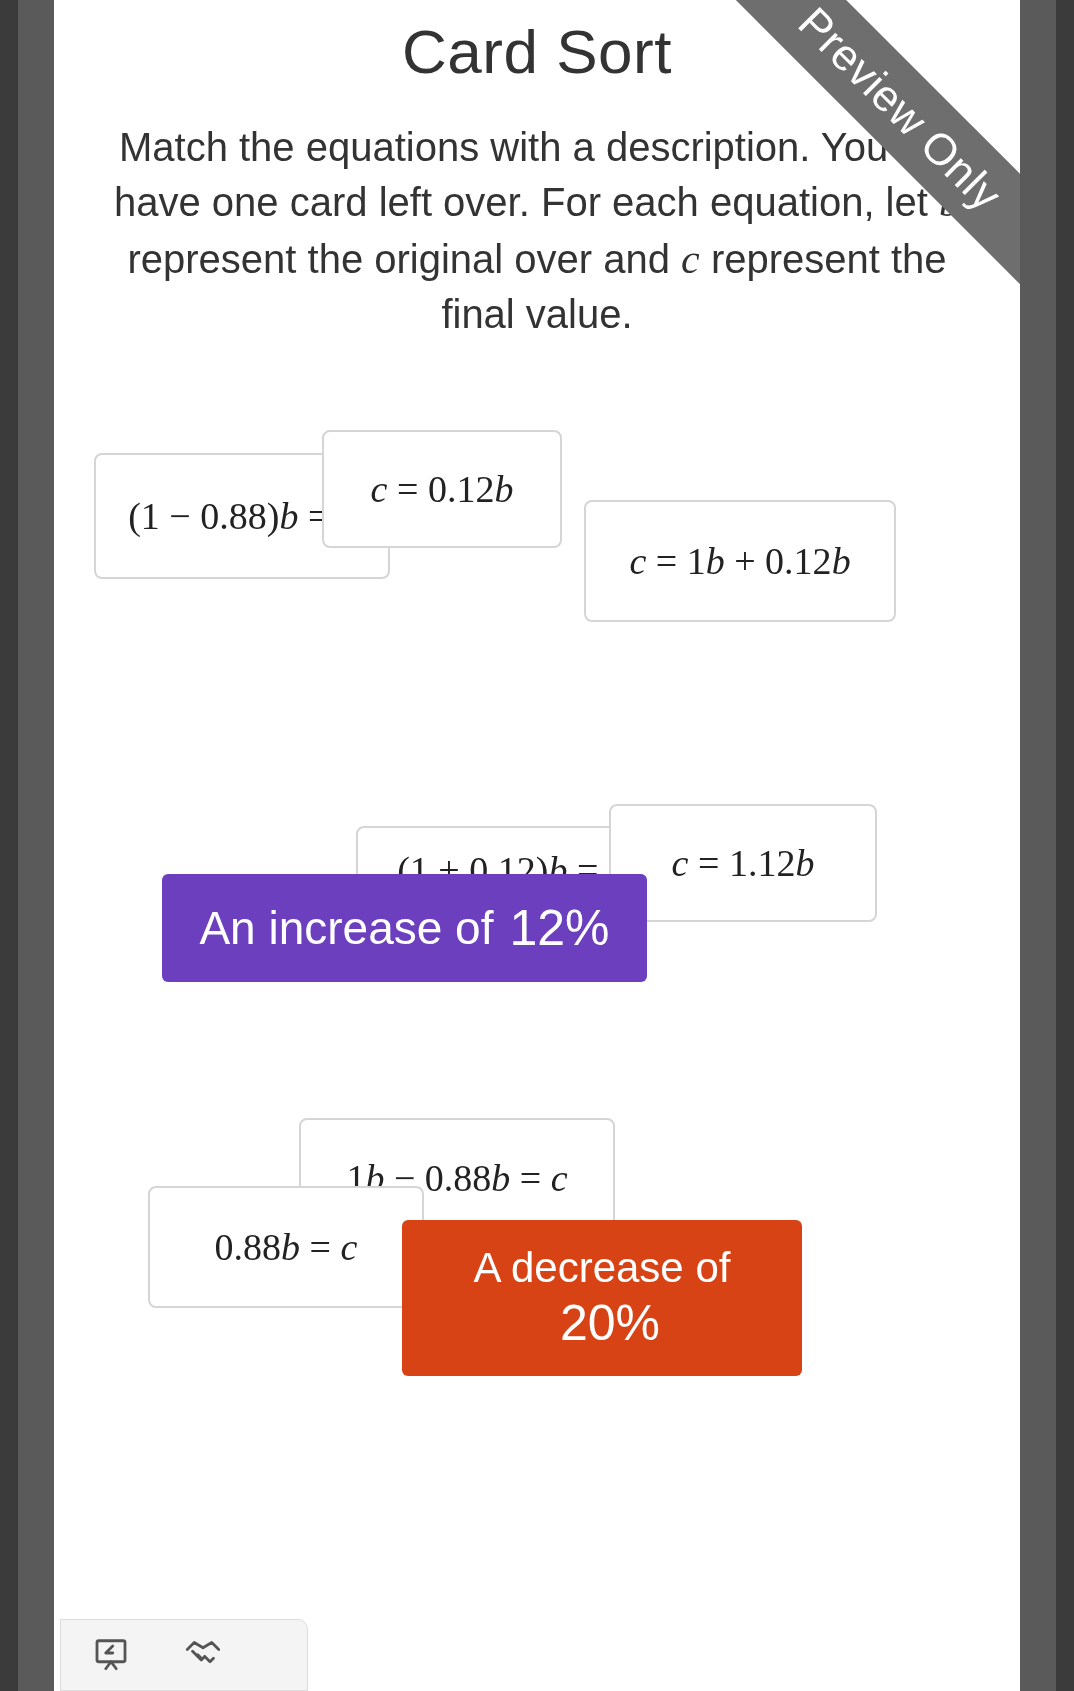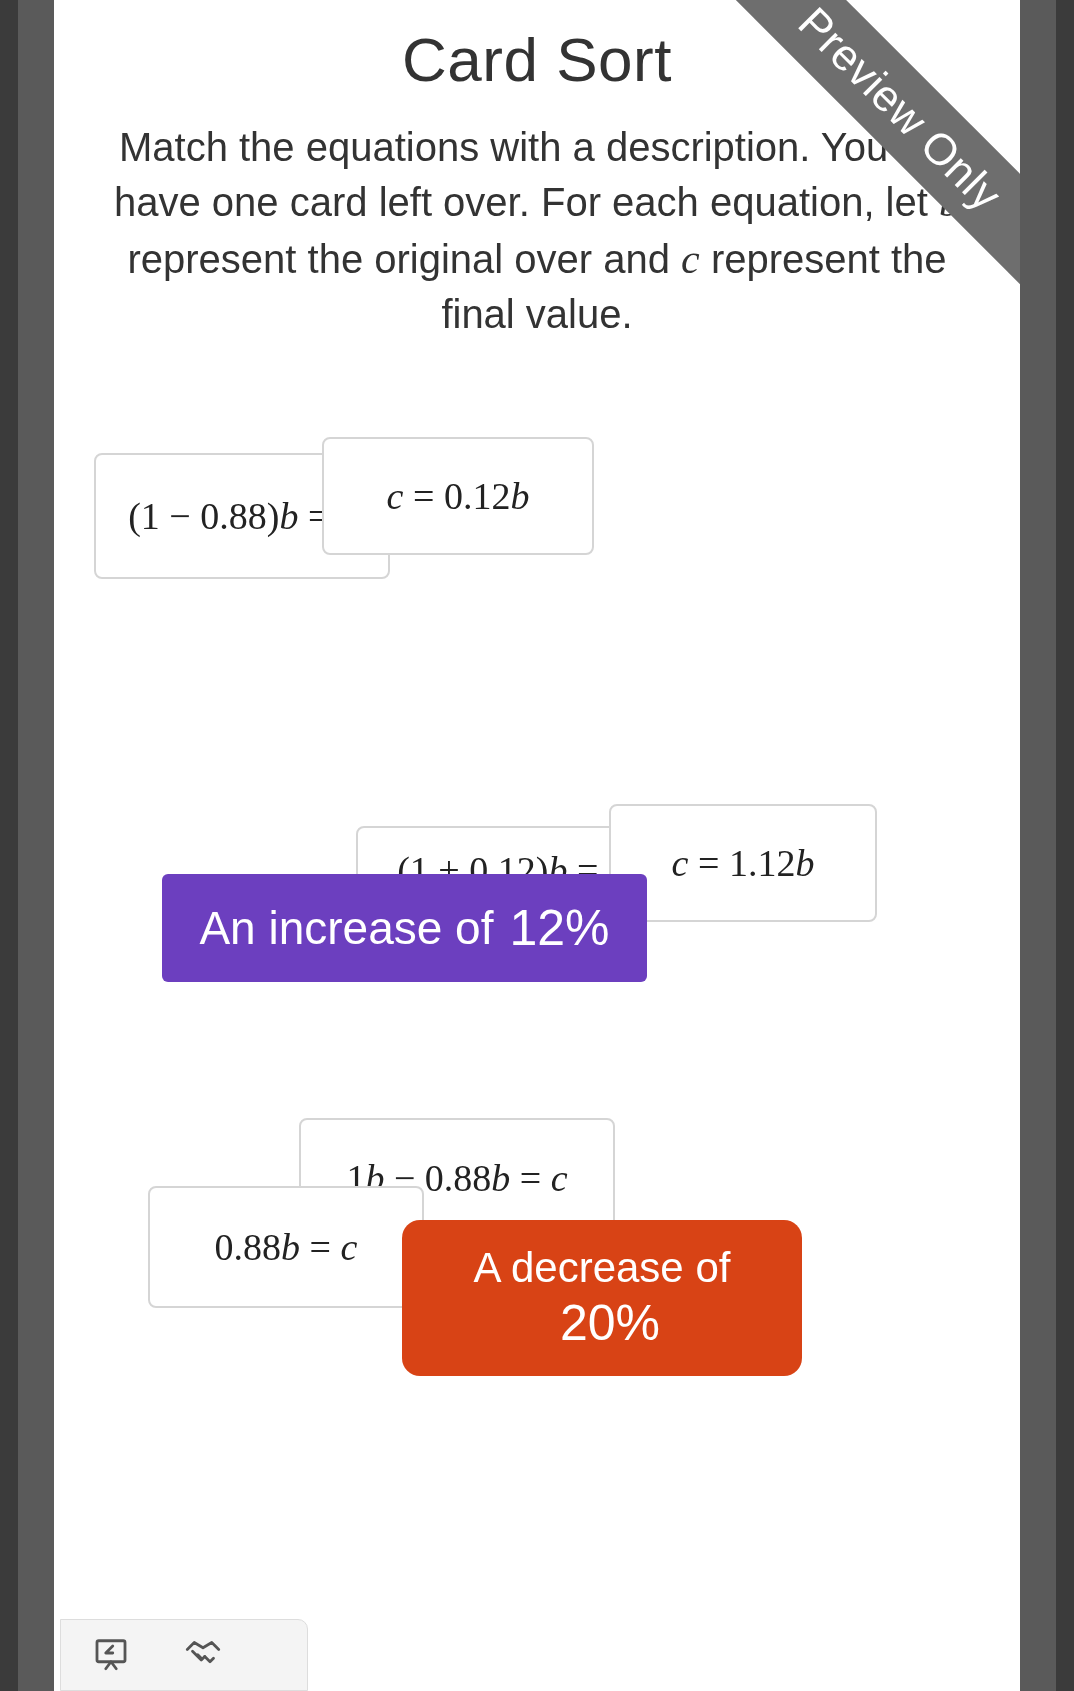--- a/index.html
+++ b/index.html
@@ -44,21 +44,21 @@
     top: 0;
     bottom: 0;
     background: #ffffff;
     overflow: hidden;
   }
 
   .title {
     position: absolute;
     left: 0;
     right: 0;
-    top: 24px;
+    top: 16px;
     text-align: center;
     font-size: 62px;
     font-weight: 400;
     color: #333;
     letter-spacing: 0.5px;
   }
 
   .instructions {
     position: absolute;
     left: 60px;
@@ -115,25 +115,25 @@
     border-radius: 6px;
     cursor: grab;
     user-select: none;
   }
   .label .pct {
     font-family: Liberation Sans, sans-serif;
     font-size: 50px;
     margin-left: 16px;
   }
   .label.purple { background: #6c3fbf; }
-  .label.red    { background: #d84315; border-radius: 18px; }
+  .label.red    { background: #d84315; }
 
   
   .c1 { left: 40px;  top: 453px; width: 296px; height: 126px; }
-  .c2 { left: 268px; top: 430px; width: 272px; height: 118px; margin-top: 7px; }
+  .c2 { left: 268px; top: 430px; width: 240px; height: 118px; }
   .c3 { left: 530px; top: 500px; width: 312px; height: 122px; }
   .c4 { left: 302px; top: 826px; width: 310px; height: 88px; clip-path: inset(0 0 20px 0); }
   .c5 { left: 555px; top: 804px; width: 268px; height: 118px; }
   .c6 { left: 245px; top: 1082px; width: 316px; height: 120px; margin-top: 36px; }
   .c7 { left: 94px;  top: 1186px; width: 276px; height: 122px; text-align: right; }
 
   .l1 { left: 108px; top: 874px; width: 485px; height: 108px; }
   .l2 { left: 348px; top: 1220px; width: 400px; height: 156px; font-size: 42px; line-height:1.2; flex-direction:column; }
 
   
@@ -203,20 +203,25 @@
       (1 − 0.88)<span class="v">b</span> = <span class="v">c</span>
     </span>
   </div>
 
   <div class="card c2">
     <span class="math">
       <span class="v">c</span> = 0.12<span class="v">b</span>
     </span>
   </div>
 
+  <div class="card c3">
+    <span class="math">
+      <span class="v">c</span> = 1<span class="v">b</span> + 0.12<span class="v">b</span>
+    </span>
+  </div>
 
   <div class="card c4">
     <span class="math">
       (1 + 0.12)<span class="v">b</span> = <span class="v">c</span>
     </span>
   </div>
 
   <div class="card c5">
     <span class="math">
       <span class="v">c</span> = 1.12<span class="v">b</span>

